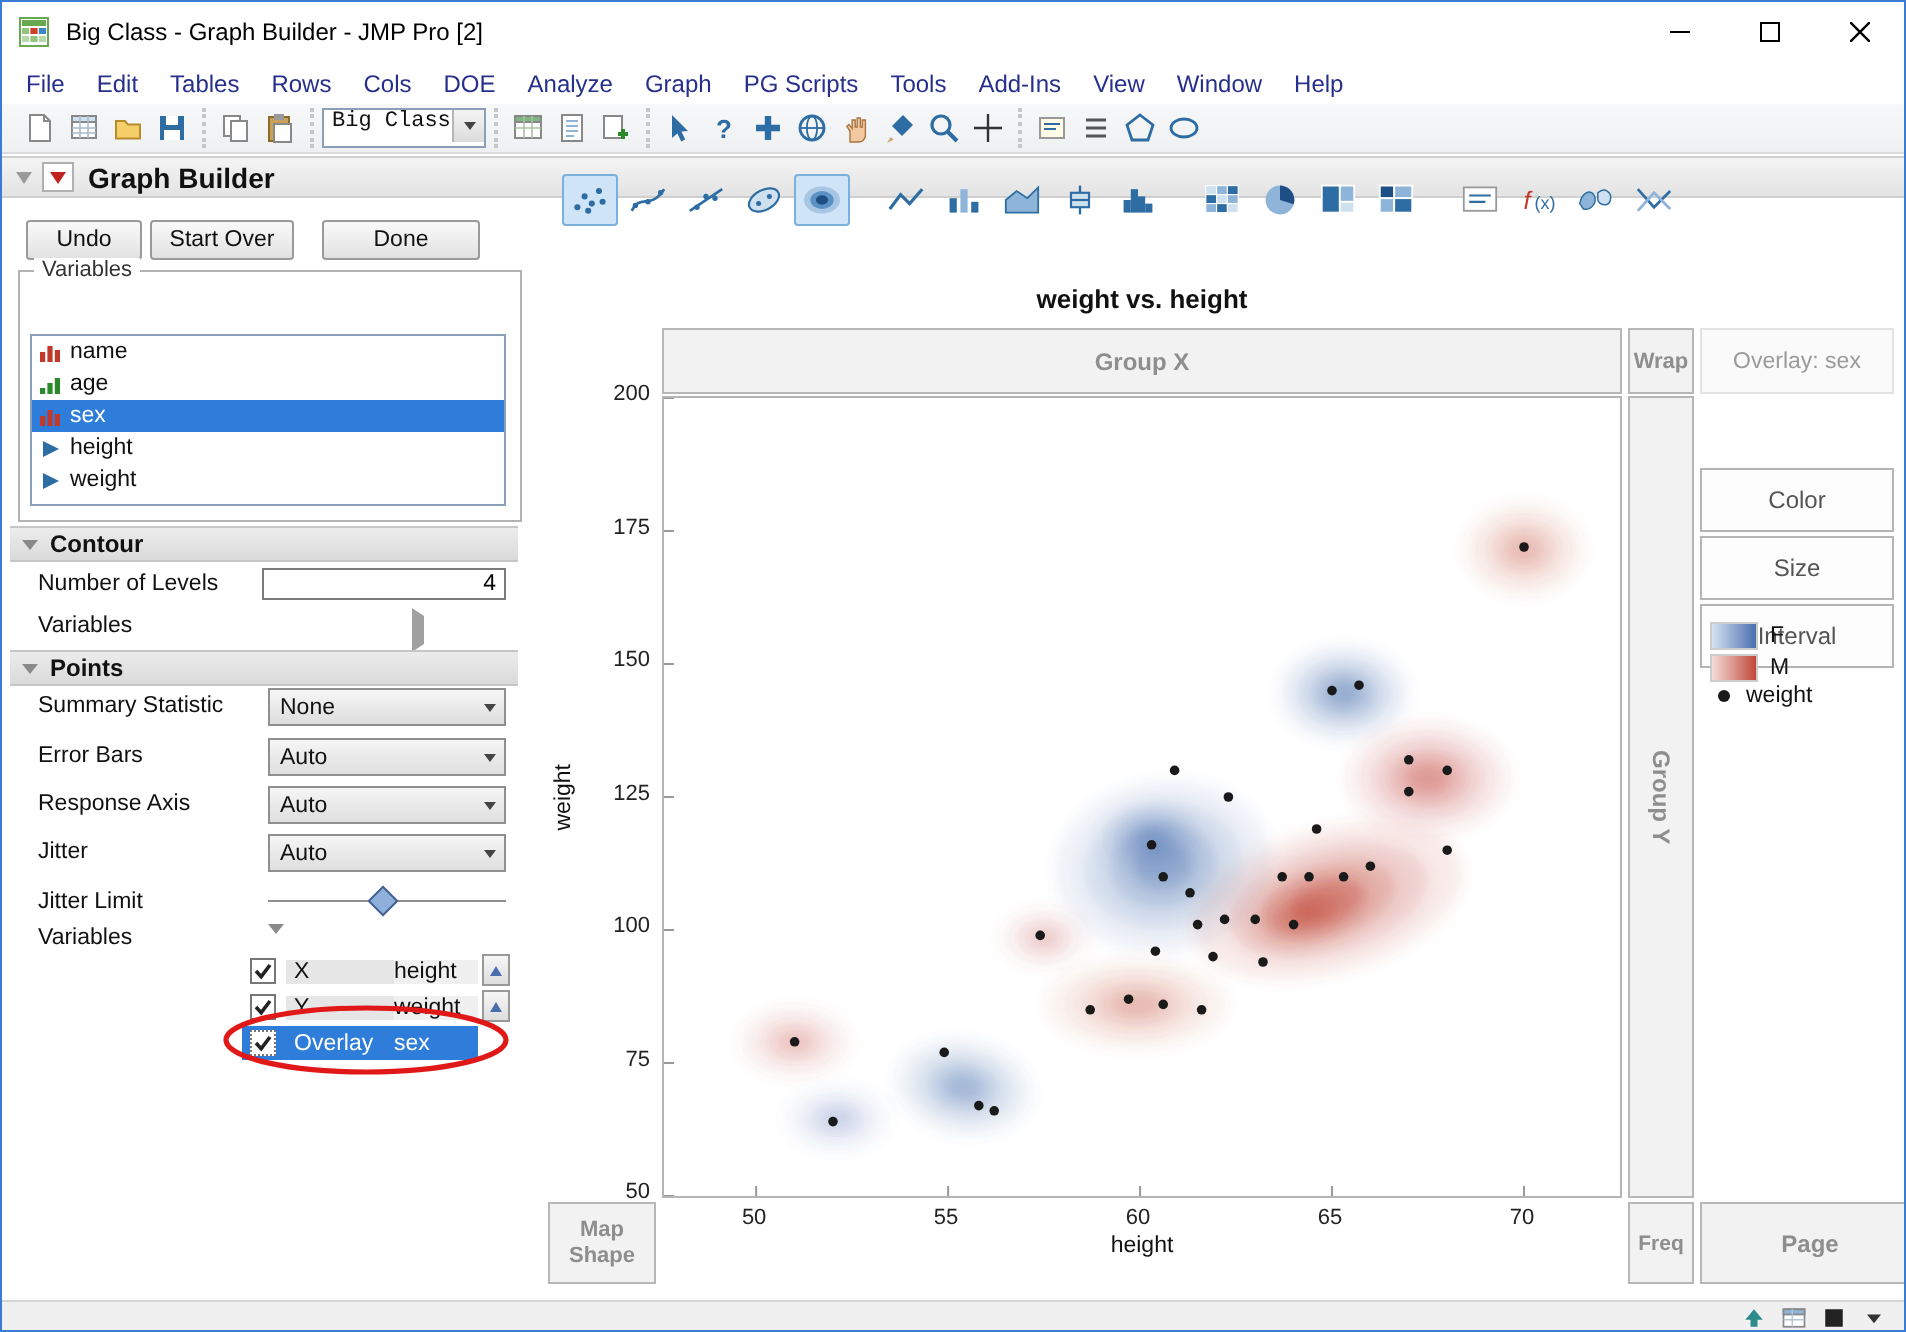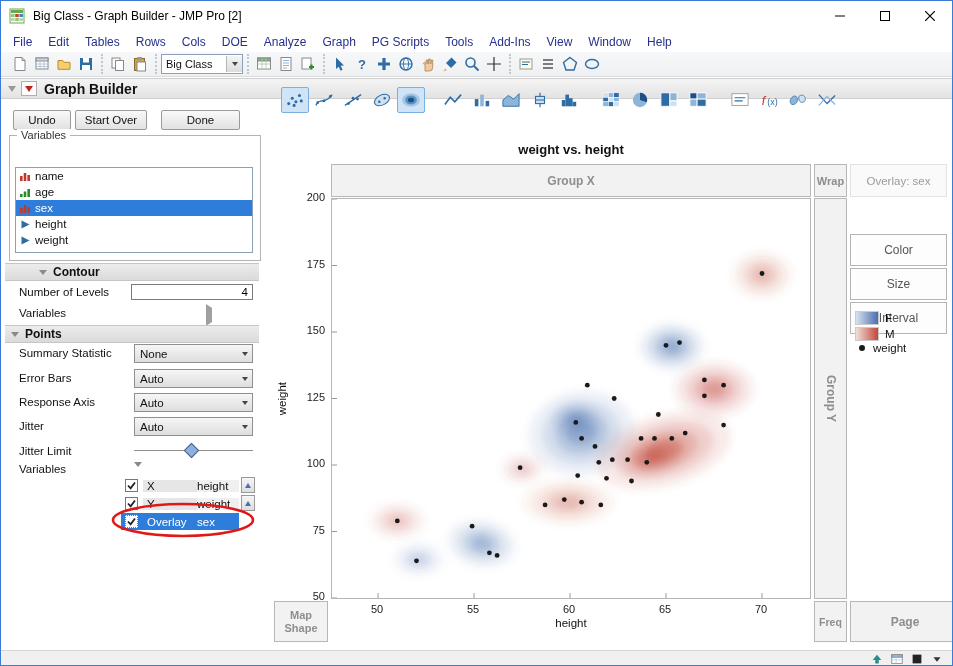--- a/index.html
+++ b/index.html
@@ -11,21 +11,21 @@
   .win-controls{position:absolute;right:0;top:0;height:30px;display:flex;}
   .wc{width:45px;height:30px;display:flex;align-items:center;justify-content:center;}
   
   .menubar{position:absolute;left:0;top:30px;width:100%;height:21px;background:#ffffff;display:flex;align-items:center;padding-left:4px;box-sizing:border-box;}
   .menu-item{padding:2px 8px;font-size:12px;color:#26308c;cursor:default;}
   
   .toolbar{position:absolute;left:0;top:51px;width:100%;height:25px;background:linear-gradient(#f7f8f9,#eef0f2);border-bottom:1px solid #d9dbde;display:flex;align-items:center;padding-left:4px;box-sizing:border-box;}
   .tb-group{display:flex;align-items:center;border-left:2px dotted #c3c7cc;padding:0 4px;height:20px;}
   .tb-group:first-child{border-left:none;}
   .tb-icon{width:22px;height:20px;display:flex;align-items:center;justify-content:center;border-radius:2px;}
-  .combo{width:80px;height:18px;background:#fff;border:1px solid #8aa0b8;display:flex;align-items:center;font-size:11px;}
+  .combo{width:80px;height:18px;background:#fff;border:1px solid #8aa0b8;display:flex;align-items:flex-start;font-size:11px;font-family:Liberation Mono, monospace;}
   .combo .cb-text{flex:1;padding-left:4px;}
   .combo .cb-arrow{width:15px;height:16px;background:linear-gradient(#f4f4f4,#dcdcdc);border-left:1px solid #b5b5b5;display:flex;align-items:center;justify-content:center;}
   .caret{width:0;height:0;border-left:3.5px solid transparent;border-right:3.5px solid transparent;border-top:4px solid #444;}
   
   .gb-header{position:absolute;left:0;top:77px;width:100%;height:19px;background:linear-gradient(#f4f4f4,#e3e3e3);border-top:1px solid #cfcfcf;border-bottom:1px solid #cfcfcf;display:flex;align-items:center;}
   .collapse-tri{width:0;height:0;border-left:4px solid transparent;border-right:4px solid transparent;border-top:6px solid #9a9a9a;margin:0 5px 0 7px;}
   .red-tri-btn{width:14px;height:13px;background:#fdfdfd;border:1px solid #b0b0b0;display:flex;align-items:center;justify-content:center;margin-right:7px;}
   .red-tri{width:0;height:0;border-left:4px solid transparent;border-right:4px solid transparent;border-top:6px solid #c0221c;}
   .gb-title{font-weight:bold;font-size:14px;}
   
@@ -341,21 +341,21 @@
       <div class="list-item">
         <span style="display: flex;">
           <svg width="12" height="13" viewBox="0 0 12 13">
             <path d="M2.5 2.5 L10.5 6.5 L2.5 10.5 Z" fill="#2e6da4"></path>
           </svg>
         </span>
         <span>weight</span>
       </div>
     </div>
 
-  <div class="sect-header" style="top:262px;padding-left:28px;">
+  <div class="sect-header" style="top:262px;">
     <span class="tri-open"></span>
     <span class="sect-title">Contour</span>
   </div>
   <div class="lbl" style="left:18px;top:285px;">Number of Levels</div>
   <input class="num-input" style="left: 130px; top: 283px; width: 122px;" value="4">
   <div class="lbl" style="left:18px;top:306px;">Variables</div>
   <div class="abs" style="left:205px;top:307px;"><span class="disc-right"></span></div>
 
   <div class="sect-header" style="top:324px;">
     <span class="tri-open"></span>

